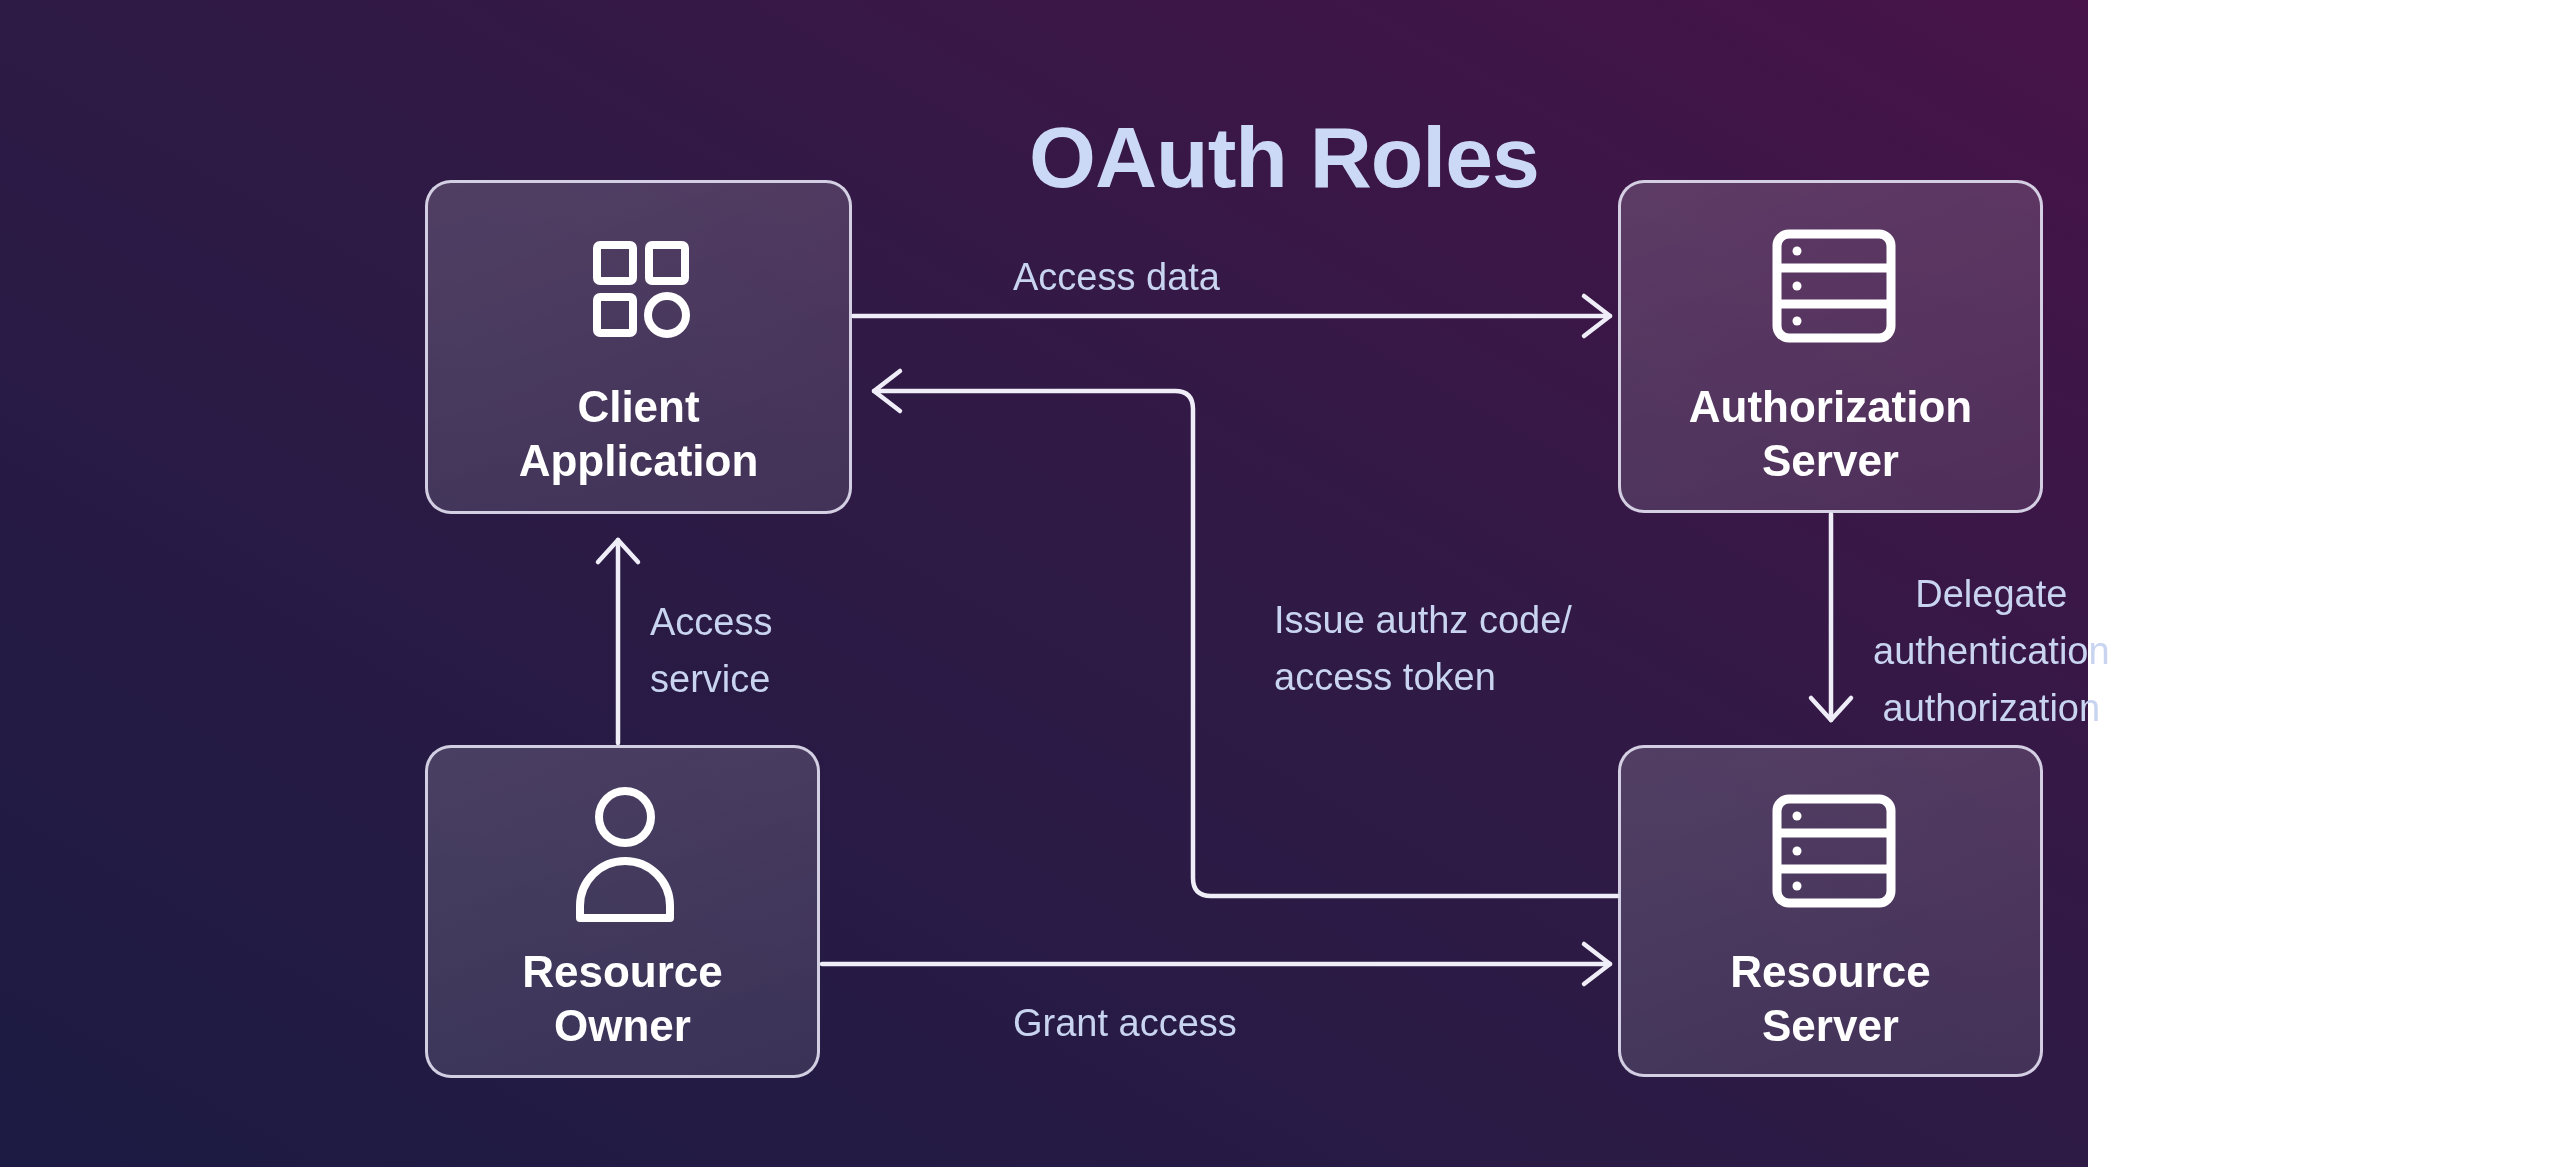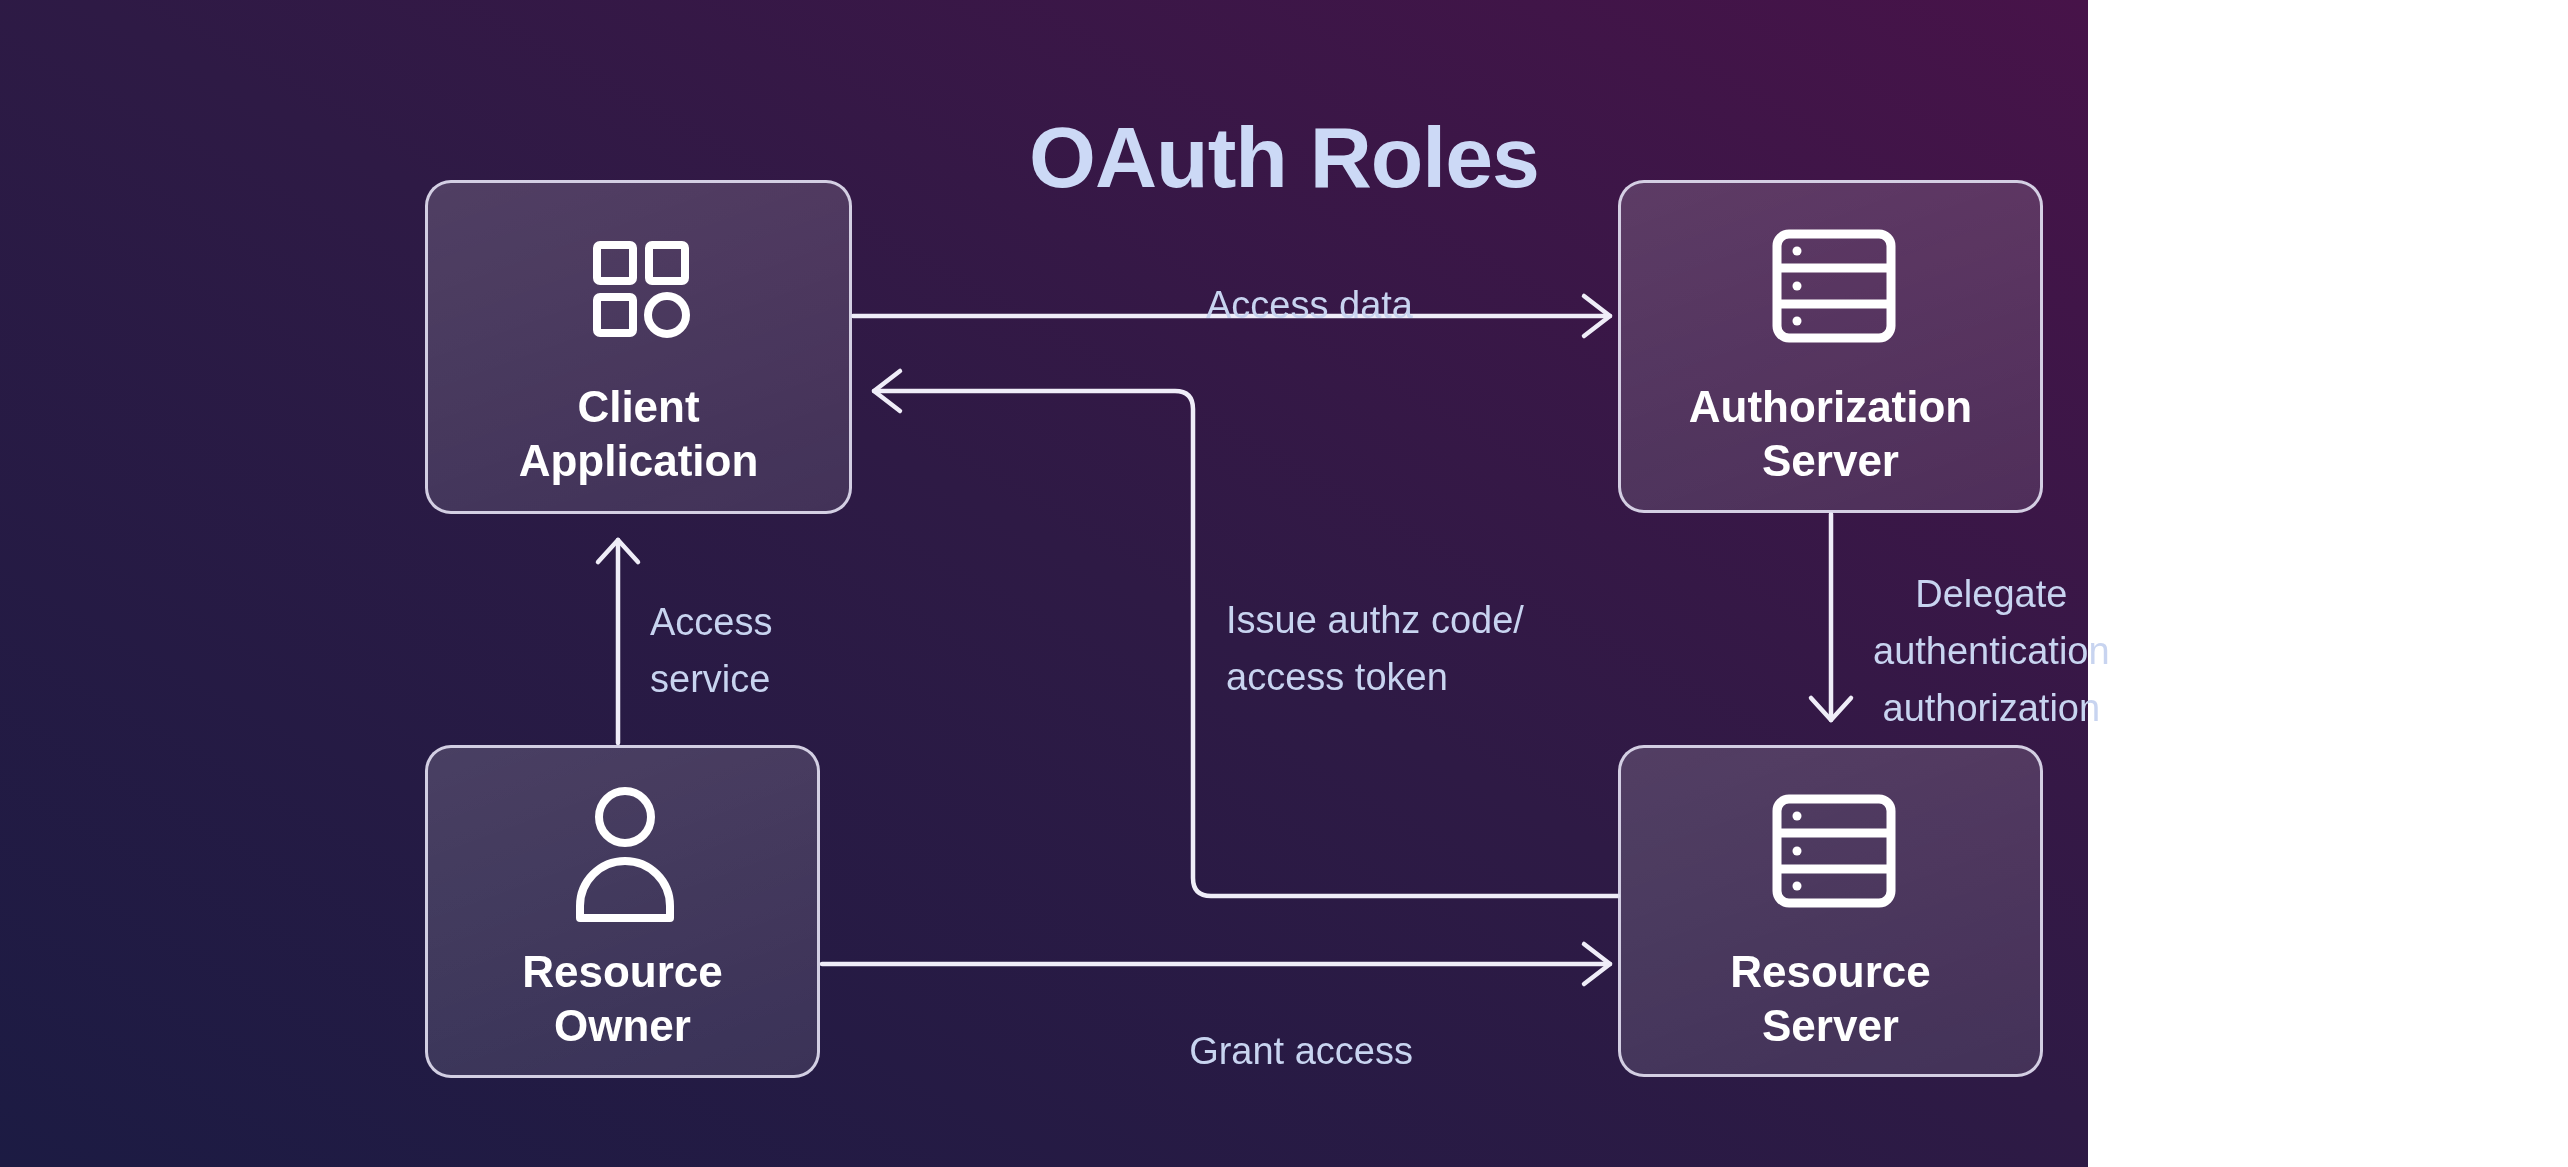--- a/index.html
+++ b/index.html
@@ -36,21 +36,21 @@
   .node-label{
     position:absolute;left:0;top:197px;width:100%;
     text-align:center;color:#ffffff;
     font-size:44px;font-weight:bold;line-height:54px;
   }
   .node-label span{display:block;}
   .edge-label{
     position:absolute;
     color:#c8d4f0;font-size:38px;line-height:57px;
   }
-  .edge-label.centered{text-align:right;width:400px;margin-top:28px;}
+  .edge-label.centered{text-align:left;width:400px;}
   .edge-label span{display:block;}
 </style>
 </head>
 <body>
 
 <div class="canvas">
 
   <div class="title">OAuth Roles</div>
 
   <svg class="arrows" width="2568" height="1167" viewBox="0 0 2568 1167">
@@ -133,21 +133,21 @@
       </svg>
     </div>
     <div class="node-label">
       <span>Resource</span>
       <span>Server</span>
     </div>
   </div>
 
   <div class="edge-label centered" style="left:1013px;top:249px;">Access data</div>
 
-  <div class="edge-label" style="left:1226px;top:592px;">
+  <div class="edge-label" style="left:1274px;top:592px;">
     <span>Issue authz code/</span>
     <span>access token</span>
   </div>
 
   <div class="edge-label" style="left:1873px;top:566px;text-align:center;">
     <span>Delegate</span>
     <span>authentication</span>
     <span>authorization</span>
   </div>
 

